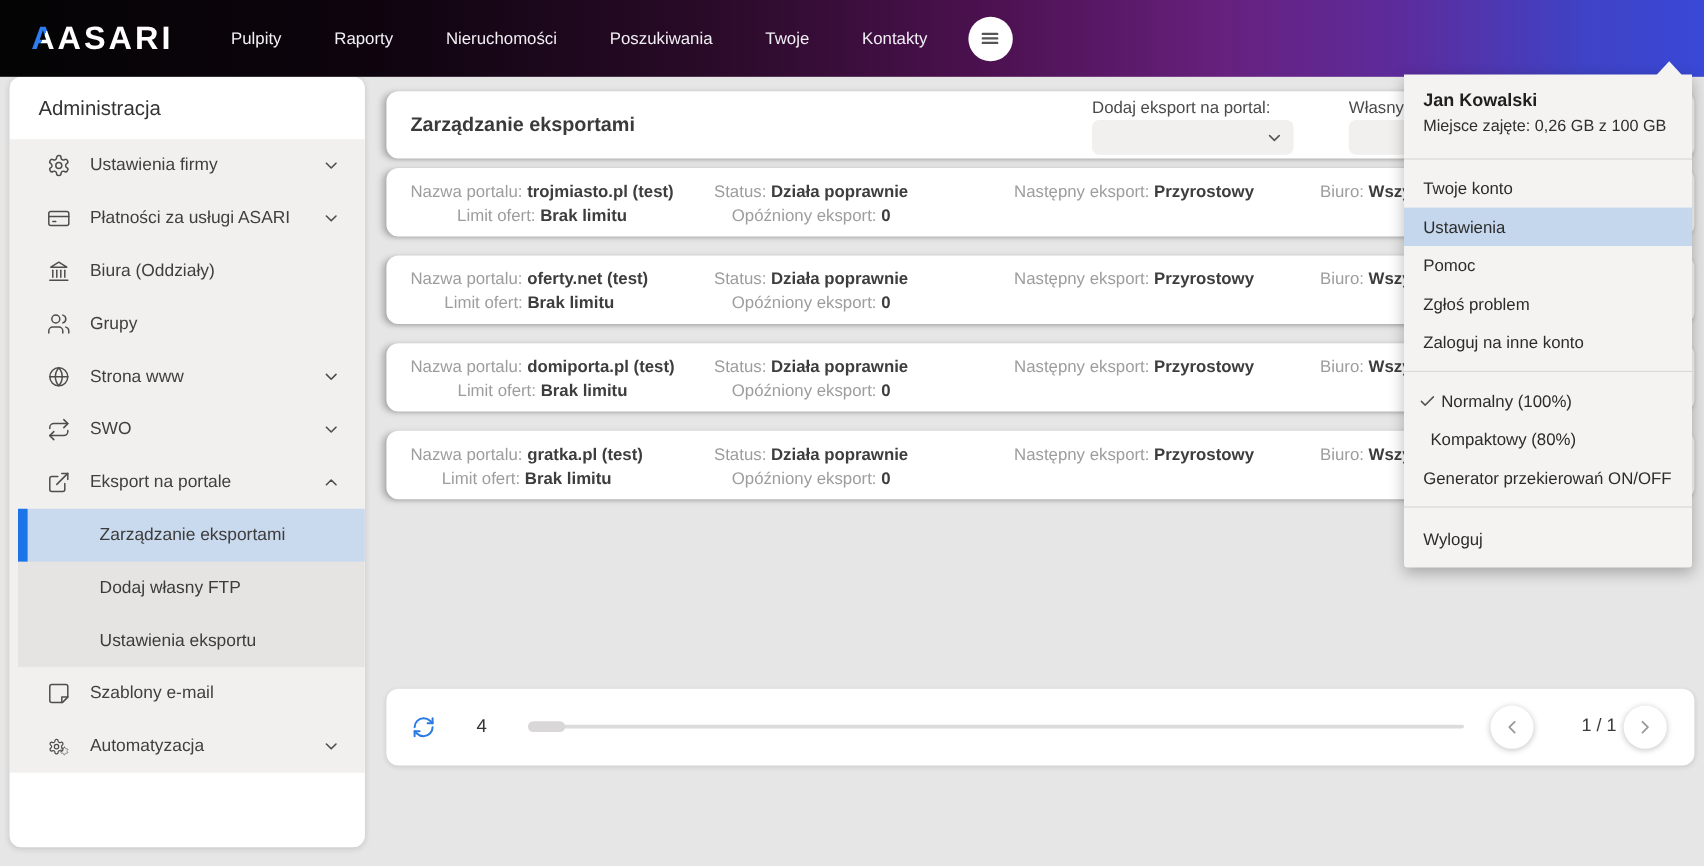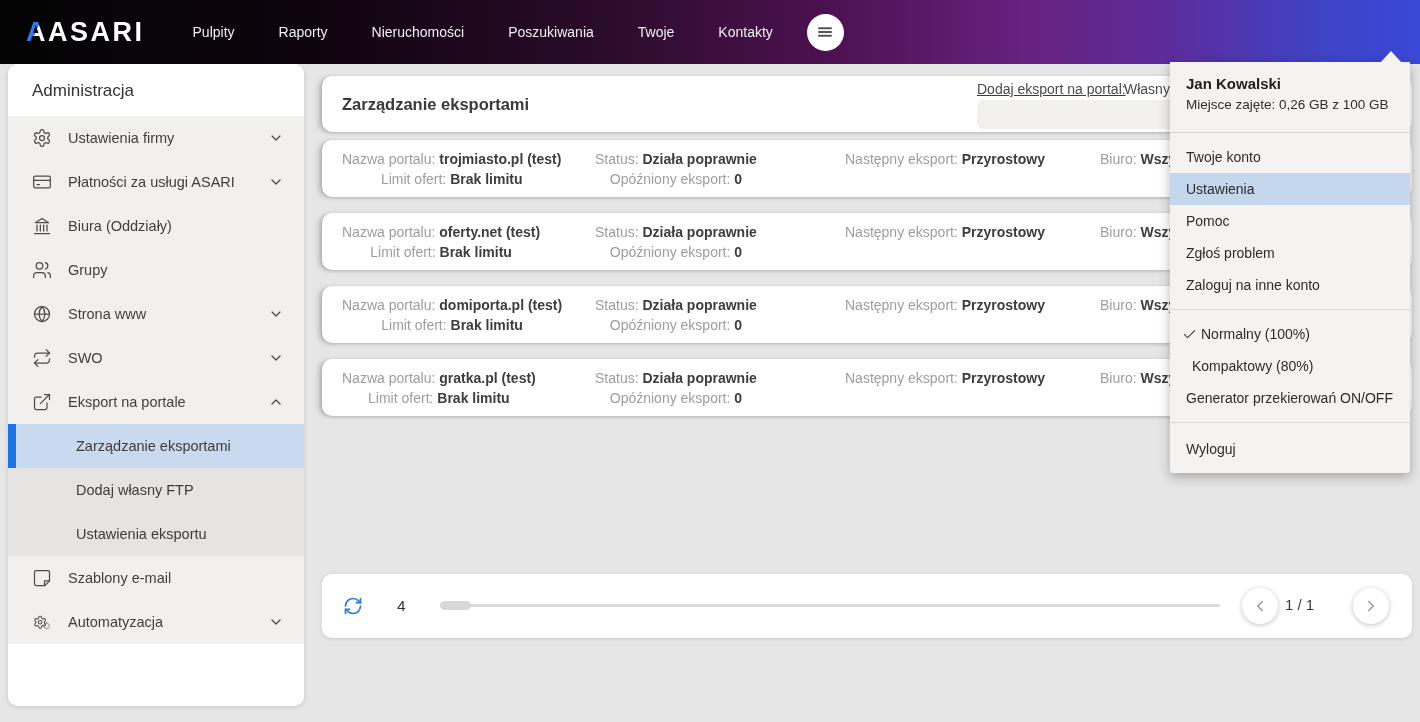--- a/index.html
+++ b/index.html
@@ -53,21 +53,21 @@
     display:flex; align-items:center; justify-content:center; cursor:pointer;
   }
 
   
   .sidebar {
     position:absolute; left:8px; top:64px; width:296px; height:642px;
     background:#ffffff; border-radius:10px; box-shadow:0 1px 5px rgba(0,0,0,.14);
     display:flex; flex-direction:column; overflow:hidden; z-index:10;
   }
   .sb-title { padding:17px 24px 15px; font-size:17px; color:#333333; background:#fff; }
-  .sb-menu { background:#f1f0ef; }
+  .sb-menu { background:#f1f0ef;padding-left:7px; }
   .sb-item {
     height:44px; display:flex; align-items:center; padding:0 20px 0 24px;
     color:#3f3f3f; font-size:14.5px; cursor:pointer;
   }
   .sb-item .ic { width:20px; margin-right:16px; color:#4d4d4d; flex:0 0 auto; }
   .sb-item .lbl { flex:1 1 auto; }
   .sb-item .chev { color:#4d4d4d; }
   .sb-sub { background:#e5e4e3; }
   .sb-subitem {
     height:44px; display:flex; align-items:center; padding-left:68px;
@@ -81,21 +81,21 @@
 
   
   .main { position:absolute; left:322px; top:76px; width:1090px; z-index:5; }
   .card {
     background:#ffffff; border-radius:10px;
     box-shadow:-4px 1px 5px -1px rgba(0,0,0,.22), 0 1px 3px rgba(0,0,0,.10);
   }
   .head-card { height:56px; position:relative; margin-bottom:8px; }
   .head-title { position:absolute; left:20px; top:0; height:56px; display:flex; align-items:center;
     font-size:16.5px; font-weight:600; color:#3a3a3a; }
-  .add-group { position:absolute; left:655px; top:5px; width:168px;text-decoration:underline; }
+  .add-group { position:absolute; left:588px; top:5px; width:168px; }
   .add-label { font-size:14px; color:#4a4a4a; white-space:nowrap; }
   .select-box {
     margin-top:3px; height:29px; background:#f1f0ef; border-radius:6px; position:relative; cursor:pointer;
   }
   .select-box .chev { position:absolute; right:8px; top:7px; color:#555; }
   .own-group { position:absolute; left:802px; top:5px; width:150px; }
 
   .row { height:57px; margin-bottom:16px; position:relative; cursor:pointer;text-align:center; }
   .rc { position:absolute; top:9px; line-height:20px; font-size:14px; white-space:nowrap; }
   .rc.c1 { left:20px; } .rc.c2 { left:273px; } .rc.c3 { left:523px; } .rc.c4 { left:778px; }
@@ -108,21 +108,21 @@
   .refresh-btn { position:absolute; left:21px; top:22px; color:#2a7ce0; cursor:pointer; }
   .foot-count { position:absolute; left:75px; top:23px; font-size:15.5px; color:#333; }
   .slider-track { position:absolute; left:118px; top:30px; width:780px; height:3px; background:#dddcdc; border-radius:2px; cursor:pointer; }
   .slider-handle { position:absolute; left:0; top:-3px; width:31px; height:9px; border-radius:5px; background:#d9d7d7; cursor:grab; }
   .pg-btn {
     position:absolute; top:14px; width:36px; height:36px; border-radius:50%; background:#fff;
     box-shadow:0 1px 5px rgba(0,0,0,.25); display:flex; align-items:center; justify-content:center;
     color:#999; cursor:pointer;
   }
   .pg-prev { left:920px; } .pg-next { left:1031px; }
-  .pg-label { position:absolute; left:963px; top:22px; width:62px; text-align:left; font-size:15px; color:#3a3a3a; }
+  .pg-label { position:absolute; left:963px; top:22px; width:62px; text-align:right; font-size:15px; color:#3a3a3a; }
 
   
   .ucaret {
     position:absolute; left:1380px; top:51px; width:0; height:0; z-index:101;
     border-left:11px solid transparent; border-right:11px solid transparent;
     border-bottom:12px solid #f4f3f2;
   }
   .udrop {
     position:absolute; left:1170px; top:62px; width:240px; z-index:100;
     background:#f4f3f2; box-shadow:0 4px 12px rgba(0,0,0,.28); border-radius:0 0 3px 3px;

